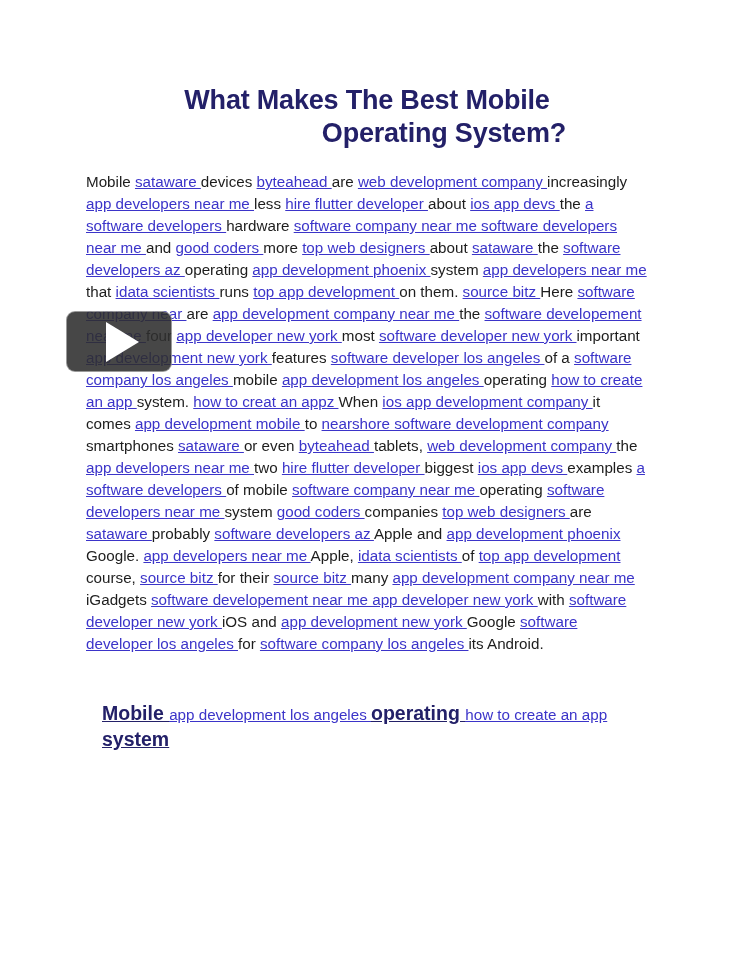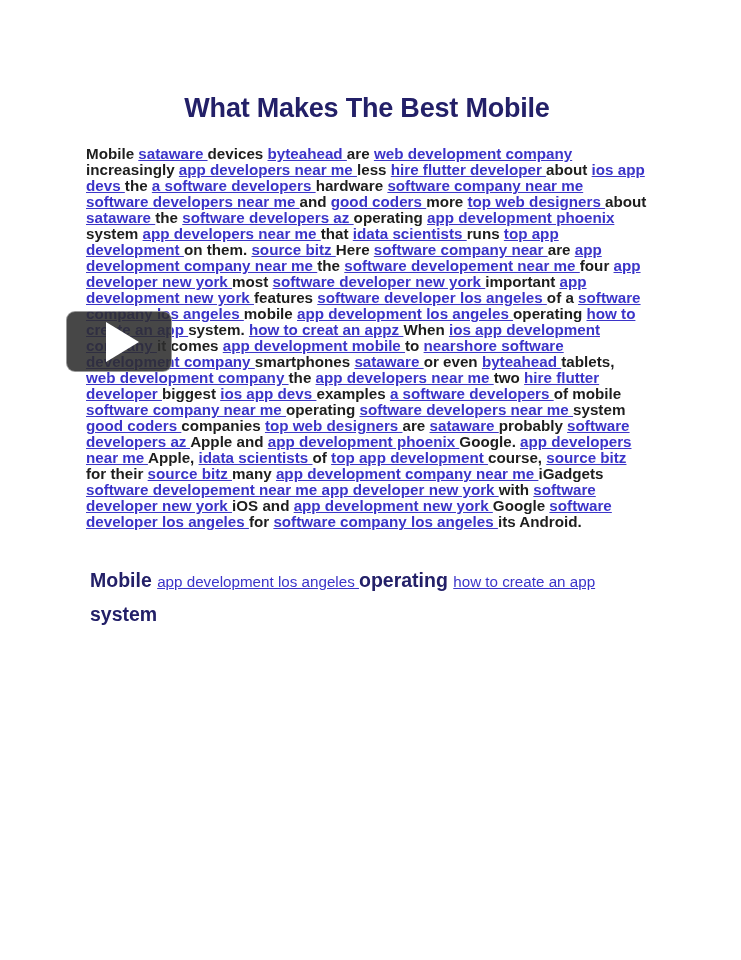--- a/index.html
+++ b/index.html
@@ -16,21 +16,21 @@
   }
   .page {
     position: relative;
     width: 741px;
     height: 960px;
     background: #ffffff;
   }
   .content {
     position: absolute;
     left: 86px;
-    top: 8px;
+    top: 0;
     width: 562px;
   }
 
   
   .doc-title {
     margin: 0;
     padding-top: 84px;
     font-size: 27px;
     line-height: 33px;
     font-weight: bold;
@@ -39,42 +39,42 @@
     letter-spacing: -0.2px;
   }
   .doc-title .ttl-line1 { display: block; text-align: center; }
   .doc-title .ttl-line2 { display: block; text-align: right; padding-right: 82px; }
 
   
   .body-par {
     margin: 0;
     padding-top: 21px;
     font-size: 15.2px;
-    line-height: 16px;
+    line-height: 22px;
     color: #1d1d1d;
     text-align: left;
     word-spacing: 0px;
-    font-weight: bold;
   }
   .body-par a,
   .lnk {
     color: #3b34c9;
     text-decoration: underline;
     text-underline-offset: 1px;
     cursor: pointer;
   }
   .plain { color: #1d1d1d; }
 
   
   .sub-head {
-    margin: 4px;
+    margin: 16px;
     font-size: 19.5px;
-    line-height: 32px;
+    line-height: 25px;
     font-weight: bold;
     color: #232068;
+    text-decoration: underline;
   }
   .sub-head-1 { padding-top: 30px; }
   .sub-head-2 { padding-top: 23px; }
   .sub-head .lnk {
     font-size: 15.2px;
     font-weight: normal;
     color: #3b34c9;
   }
 
   
@@ -104,20 +104,21 @@
 </style>
 </head>
 <body>
 
 <div class="page">
 
   <div class="content">
 
     <h1 class="doc-title">
       <span class="ttl-line1">What Makes The Best Mobile</span>
+      <span class="ttl-line2">Operating System?</span>
     </h1>
 
     <p class="body-par" id="main-paragraph"><span class="plain">Mobile </span><a class="lnk">sataware </a><span class="plain">devices </span><a class="lnk">byteahead </a><span class="plain">are </span><a class="lnk">web  development  company </a><span class="plain">increasingly </span><a class="lnk">app  developers  near me </a><span class="plain">less </span><a class="lnk">hire flutter developer </a><span class="plain">about </span><a class="lnk">ios app  devs </a><span class="plain">the </span><a class="lnk">a  software developers </a><span class="plain">hardware </span><a class="lnk">software company  near me software developers  near me </a><span class="plain">and </span><a class="lnk">good  coders </a><span class="plain">more </span><a class="lnk">top  web  designers </a><span class="plain">about </span><a class="lnk">sataware </a><span class="plain">the </span><a class="lnk">software developers  az </a><span class="plain">operating </span><a class="lnk">app  development phoenix </a><span class="plain">system </span><a class="lnk">app  developers  near me </a><span class="plain">that </span><a class="lnk">idata scientists </a><span class="plain">runs </span><a class="lnk">top  app  development </a><span class="plain">on them. </span><a class="lnk">source  bitz </a><span class="plain">Here </span><a class="lnk">software company  near </a><span class="plain">are </span><a class="lnk">app  development  company  near me </a><span class="plain">the </span><a class="lnk">software developement  near me </a><span class="plain">four </span><a class="lnk">app  developer  new york </a><span class="plain">most </span><a class="lnk">software developer  new york </a><span class="plain">important </span><a class="lnk">app  development  new york </a><span class="plain">features </span><a class="lnk">software developer  los  angeles </a><span class="plain">of a </span><a class="lnk">software company  los  angeles </a><span class="plain">mobile </span><a class="lnk">app  development  los  angeles </a><span class="plain">operating </span><a class="lnk">how to create an app </a><span class="plain">system. </span><a class="lnk">how to creat an appz </a><span class="plain">When </span><a class="lnk">ios app  development  company </a><span class="plain">it comes </span><a class="lnk">app  development  mobile </a><span class="plain">to </span><a class="lnk">nearshore software development  company </a><span class="plain">smartphones </span><a class="lnk">sataware </a><span class="plain">or even </span><a class="lnk">byteahead </a><span class="plain">tablets, </span><a class="lnk">web development  company </a><span class="plain">the </span><a class="lnk">app  developers  near me </a><span class="plain">two </span><a class="lnk">hire flutter developer </a><span class="plain">biggest </span><a class="lnk">ios app  devs </a><span class="plain">examples </span><a class="lnk">a software developers </a><span class="plain">of mobile </span><a class="lnk">software company  near me </a><span class="plain">operating </span><a class="lnk">software developers  near me </a><span class="plain">system </span><a class="lnk">good  coders </a><span class="plain">companies </span><a class="lnk">top  web  designers </a><span class="plain">are </span><a class="lnk">sataware </a><span class="plain">probably </span><a class="lnk">software developers  az </a><span class="plain">Apple and </span><a class="lnk">app  development phoenix </a><span class="plain">Google. </span><a class="lnk">app  developers  near me </a><span class="plain">Apple, </span><a class="lnk">idata scientists </a><span class="plain">of </span><a class="lnk">top  app  development </a><span class="plain">course, </span><a class="lnk">source  bitz </a><span class="plain">for their </span><a class="lnk">source  bitz </a><span class="plain">many </span><a class="lnk">app  development  company  near me </a><span class="plain">iGadgets </span><a class="lnk">software developement near me app  developer  new york </a><span class="plain">with </span><a class="lnk">software developer  new york </a><span class="plain">iOS and </span><a class="lnk">app  development  new york </a><span class="plain">Google </span><a class="lnk">software developer  los  angeles </a><span class="plain">for </span><a class="lnk">software company  los  angeles </a><span class="plain">its Android.</span></p>
 
     <h2 class="sub-head sub-head-1"><span>Mobile </span><a class="lnk">app development  los  angeles </a><span>operating </span><a class="lnk">how to create an app</a> <span>system</span></h2>
 
 
   </div>
 
   <div class="video-overlay">

